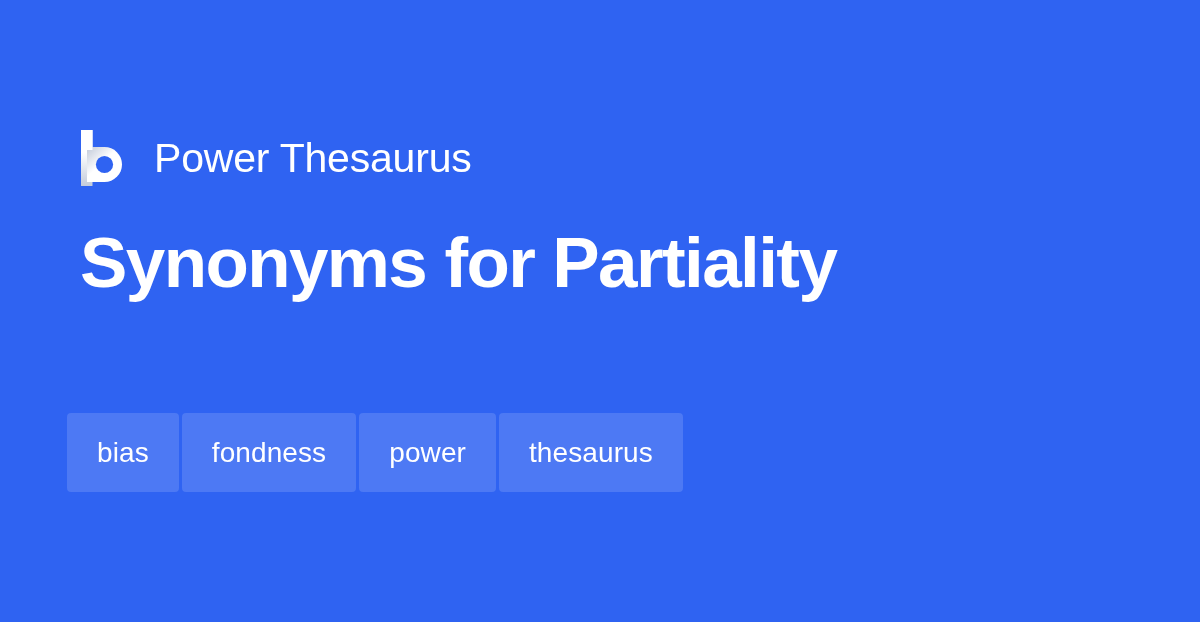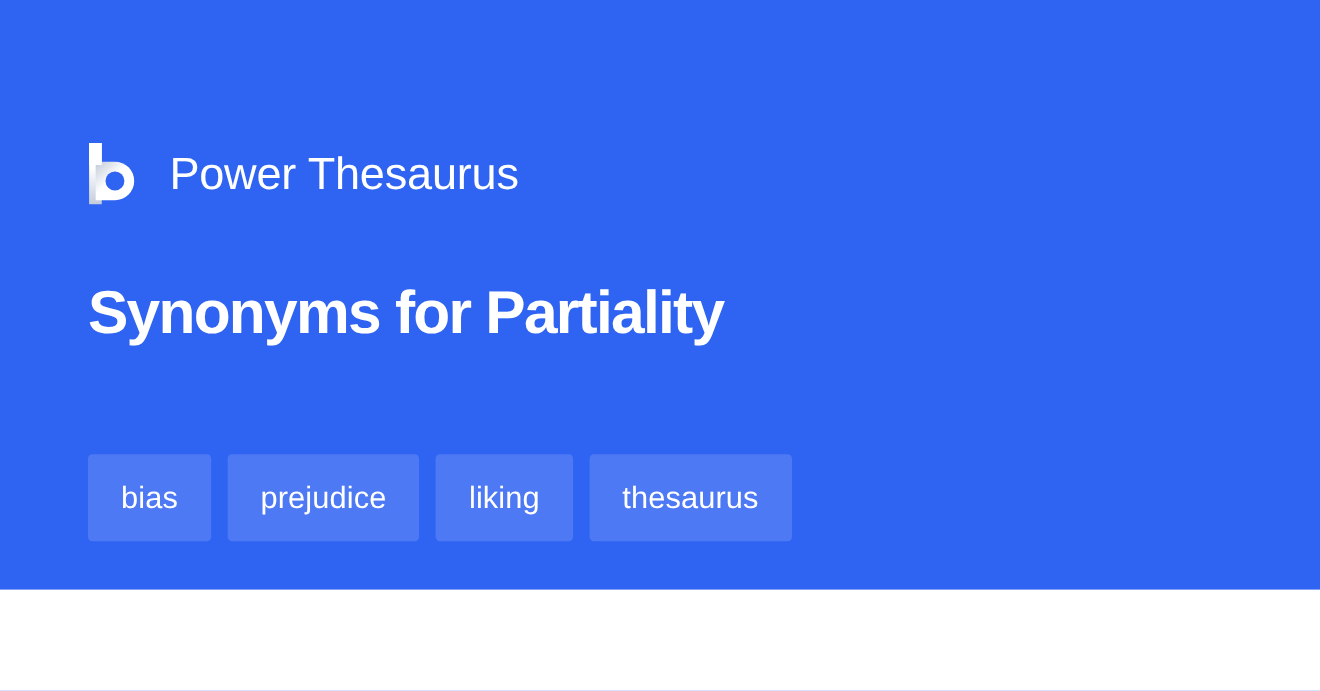--- a/index.html
+++ b/index.html
@@ -12,21 +12,21 @@
     width: 1200px;
     height: 628px;
     overflow: hidden;
     font-family: "Liberation Sans", sans-serif;
     -webkit-font-smoothing: antialiased;
   }
 
   .og-card {
     position: relative;
     width: 1200px;
-    height: 536px;
+    height: 622px;
     box-sizing: border-box;
     background: #2f63f2;
     overflow: hidden;
   }
 
   
   .brand-row {
     position: absolute;
     left: 80px;
     top: 128px;
@@ -51,39 +51,39 @@
     line-height: 1;
     letter-spacing: -0.2px;
     white-space: nowrap;
     text-transform: capitalize;
   }
 
   
   .headline {
     position: absolute;
     left: 80px;
-    top: 257px;
+    top: 227px;
     margin: 0;
     color: #ffffff;
     font-family: "Liberation Sans", sans-serif;
-    font-size: 55px;
+    font-size: 71px;
     font-weight: 700;
     line-height: 1.0;
     letter-spacing: -1.6px;
     white-space: nowrap;
   }
 
   
   .chips-row {
     position: absolute;
-    left: 80px;
+    left: 67px;
     top: 413px;
     display: flex;
     align-items: stretch;
-    gap: 15px;
+    gap: 3px;
     max-width: 1040px;
     flex-wrap: wrap;
     border-radius: 27px;
   }
 
   .chip {
     height: 79px;
     box-sizing: border-box;
     display: flex;
     align-items: center;
@@ -136,18 +136,18 @@
       <rect x="1" y="0" width="11.5" height="20" fill="#ffffff"></rect>
     </svg>
 
     <span class="brand-name">power thesaurus</span>
   </div>
 
   <h1 class="headline">Synonyms for Partiality</h1>
 
   <div class="chips-row">
     <span class="chip">bias</span>
-    <span class="chip">prejudice</span>
-    <span class="chip">liking</span>
+    <span class="chip">fondness</span>
+    <span class="chip">power</span>
     <span class="chip">thesaurus</span>
   </div>
 
 </div>
 
 </body></html>

